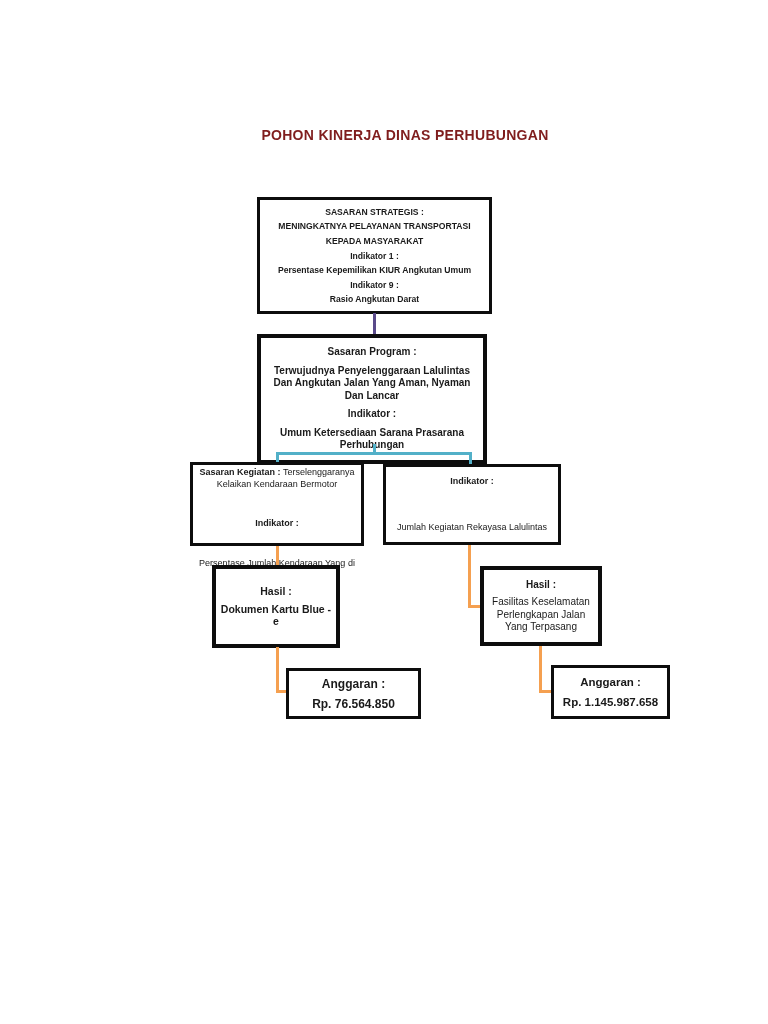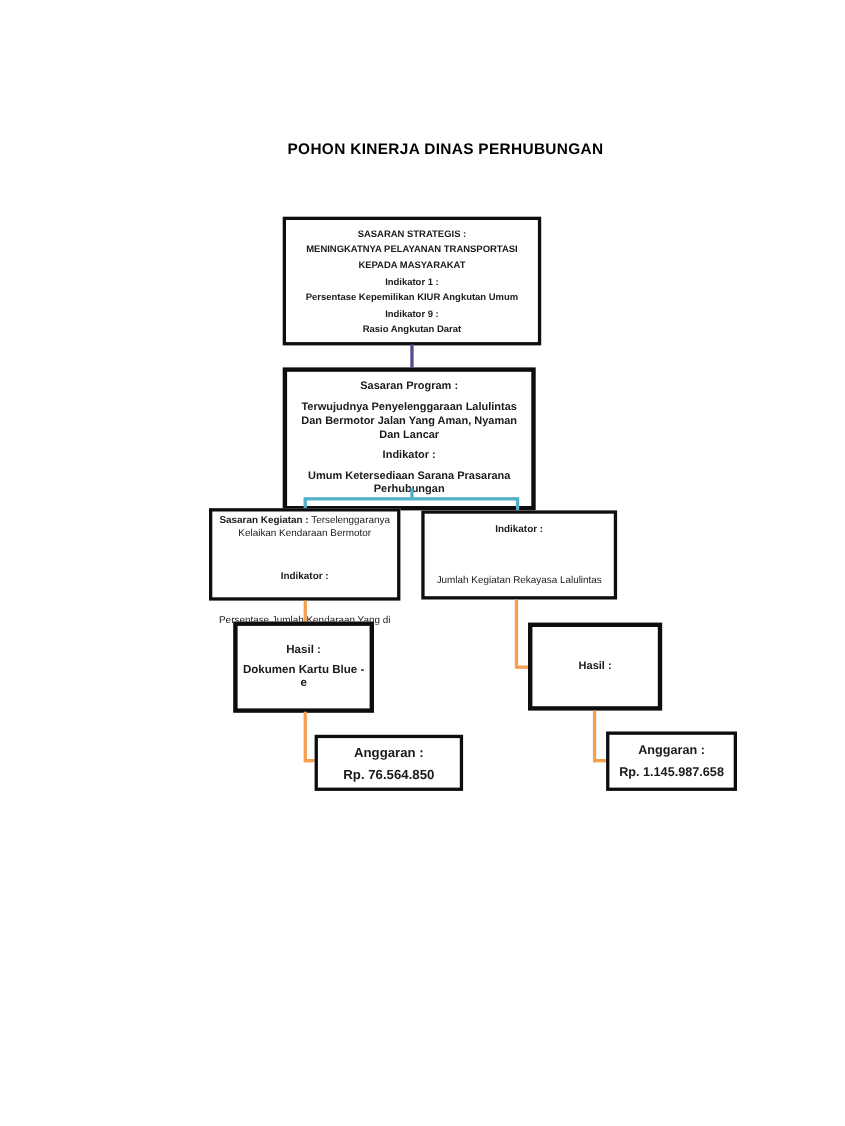--- a/index.html
+++ b/index.html
@@ -4,21 +4,21 @@
 <style>
   html,body{margin:0;padding:0;}
   body{
     width:768px;height:1024px;background:#ffffff;position:relative;
     font-family:"Liberation Sans",sans-serif;color:#1a1a1a;
     -webkit-font-smoothing:antialiased;
   }
   .page{position:relative;width:768px;height:1024px;background:#ffffff;overflow:hidden;}
   .title{
     position:absolute;top:127px;left:405px;transform:translateX(-50%);
-    font-size:14px;font-weight:bold;letter-spacing:.3px;white-space:nowrap;color:#000000;
+    font-size:14px;font-weight:bold;letter-spacing:.3px;white-space:nowrap;color:#7f1d1d;
   }
   .nbox{
     position:absolute;background:#ffffff;border:3px solid #0d0d0d;box-sizing:border-box;
     display:flex;flex-direction:column;justify-content:space-evenly;align-items:center;
     text-align:center;
   }
   .nbox.thick{border-width:4px;}
   
   .b-strategis{left:257px;top:197px;width:235px;height:117px;font-size:8.6px;font-weight:bold;line-height:10px;padding:2px 4px;}
   .b-strategis .ln{display:block;}
@@ -59,21 +59,21 @@
     <span class="ln">Indikator 1 :</span>
     <span class="ln">Persentase Kepemilikan KIUR Angkutan Umum</span>
     <span class="ln">Indikator 9 :</span>
     <span class="ln">Rasio Angkutan Darat</span>
   </div>
 
   <div class="conn c-purple" style="left:373px;top:313px;width:3px;height:22px;"></div>
 
   <div class="nbox thick b-program">
     <span>Sasaran Program :</span>
-    <span>Terwujudnya Penyelenggaraan Lalulintas Dan Bermotor Jalan Yang Aman, Nyaman Dan Lancar</span>
+    <span>Terwujudnya Penyelenggaraan Lalulintas Dan Angkutan Jalan Yang Aman, Nyaman Dan Lancar</span>
     <span>Indikator :</span>
     <span><span>Umum Keter</span><span class="it">sediaan Sarana</span><span> Prasarana Perhubungan</span></span>
   </div>
 
   <div class="conn c-teal" style="left:373px;top:444px;width:3px;height:10px;"></div>
   <div class="conn c-teal" style="left:276px;top:452px;width:196px;height:3px;"></div>
   <div class="conn c-teal" style="left:276px;top:454px;width:3px;height:9px;"></div>
   <div class="conn c-teal" style="left:469px;top:454px;width:3px;height:11px;"></div>
 
   <div class="nbox b-kegiatan b-kegiatan-l">
@@ -91,20 +91,21 @@
   <div class="conn c-orange" style="left:468px;top:545px;width:3px;height:63px;"></div>
   <div class="conn c-orange" style="left:470px;top:605px;width:11px;height:3px;"></div>
 
   <div class="nbox thick b-hasil b-hasil-l">
     <span class="hd">Hasil :</span>
     <span>Dokumen Kartu Blue - e</span>
   </div>
 
   <div class="nbox thick b-hasil b-hasil-r">
     <span class="hd">Hasil :</span>
+    <span>Fasilitas Keselamatan Perlengkapan Jalan Yang Terpasang</span>
   </div>
 
   <div class="conn c-orange" style="left:276px;top:647px;width:3px;height:46px;"></div>
   <div class="conn c-orange" style="left:277px;top:690px;width:10px;height:3px;"></div>
   <div class="conn c-orange" style="left:539px;top:646px;width:3px;height:47px;"></div>
   <div class="conn c-orange" style="left:540px;top:690px;width:12px;height:3px;"></div>
 
   <div class="nbox b-anggaran b-anggaran-l">
     <span>Anggaran :</span>
     <span>Rp. 76.564.850</span>

